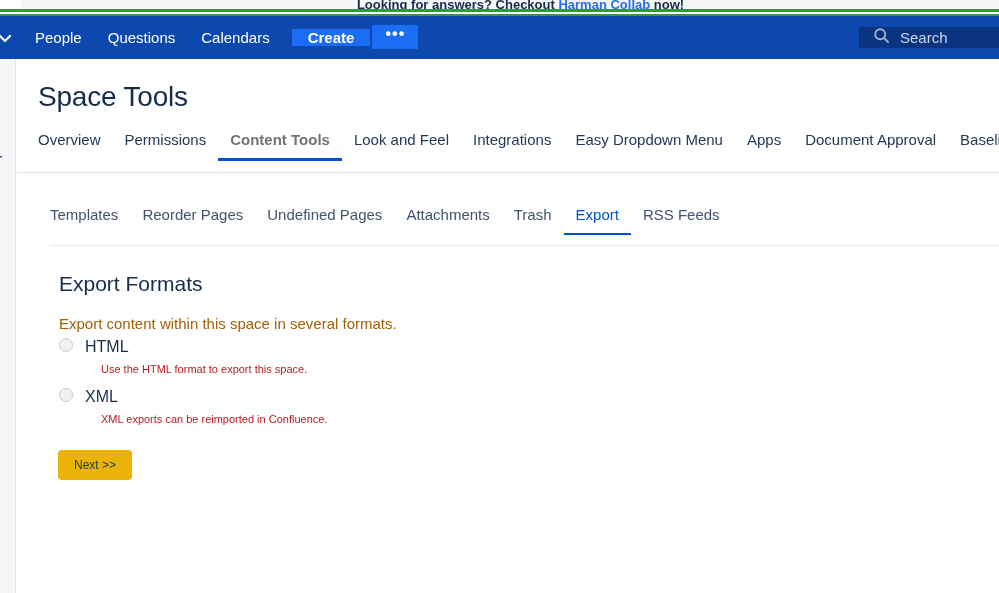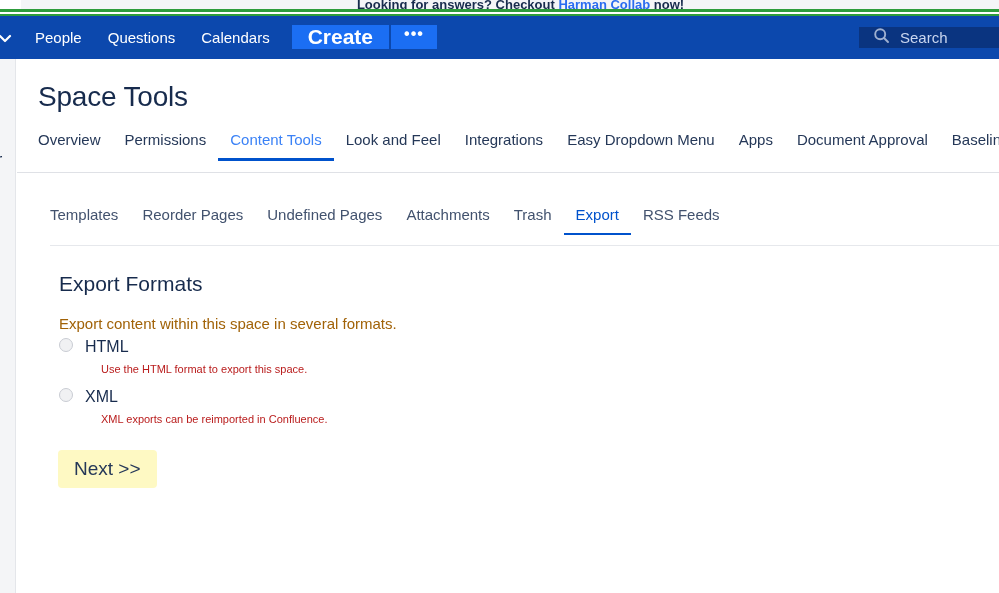--- a/index.html
+++ b/index.html
@@ -67,21 +67,21 @@
     padding: 0 13px;
     color: #ffffff;
     font-size: 15px;
     white-space: nowrap;
     cursor: pointer;
   }
   .nav-create {
     display: flex; align-items: center; justify-content: center;
     background: #1b6ef3;
     color: #ffffff;
-    font-size: 21px;
+    font-size: 15px;
     font-weight: bold;
     padding: 0 16px;
     margin: 4px 0 5px 9px;
     cursor: pointer;
   }
   .nav-more {
     display: flex; align-items: center; justify-content: center;
     background: #1b6ef3;
     color: #ffffff;
     width: 46px;
@@ -155,22 +155,23 @@
   }
   .tab-p {
     font-size: 15px;
     color: #253858;
     padding: 0 12px 10px 12px;
     cursor: pointer;
     border-bottom: 3px solid transparent;
   }
   .tab-p:first-child { padding-left: 0; }
   .tab-p.active {
-    color: #3b82f6;
+    color: #737373;
     border-bottom-color: #0052cc;
+    font-weight: bold;
   }
 
   
   .content-body {
     position: absolute; top: 174px; left: 17px;
     width: 982px; height: 419px;
     background: #ffffff;
   }
   .tabs-secondary {
     position: absolute; top: 32px; left: 33px;
@@ -228,26 +229,26 @@
     color: #172b4d;
   }
   .radio-help {
     font-size: 11px;
     color: #b91c1c;
     margin: 3px 0 13px 42px;
   }
 
   .next-button {
     position: absolute; top: 276px; left: 41px;
-    background: #fef9c3;
+    background: #eab308;
     border: none;
     border-radius: 4px;
     padding: 8px 16px;
     font-family: "Liberation Sans", sans-serif;
-    font-size: 19px;
+    font-size: 12px;
     color: #253858;
     cursor: pointer;
   }
 </style>
 </head>
 <body>
 
 <div class="promo-banner">
   <span class="promo-text"><span>Looking for answers? Checkout </span><span class="promo-link">Harman Collab</span><span> now!</span></span>
 </div>

